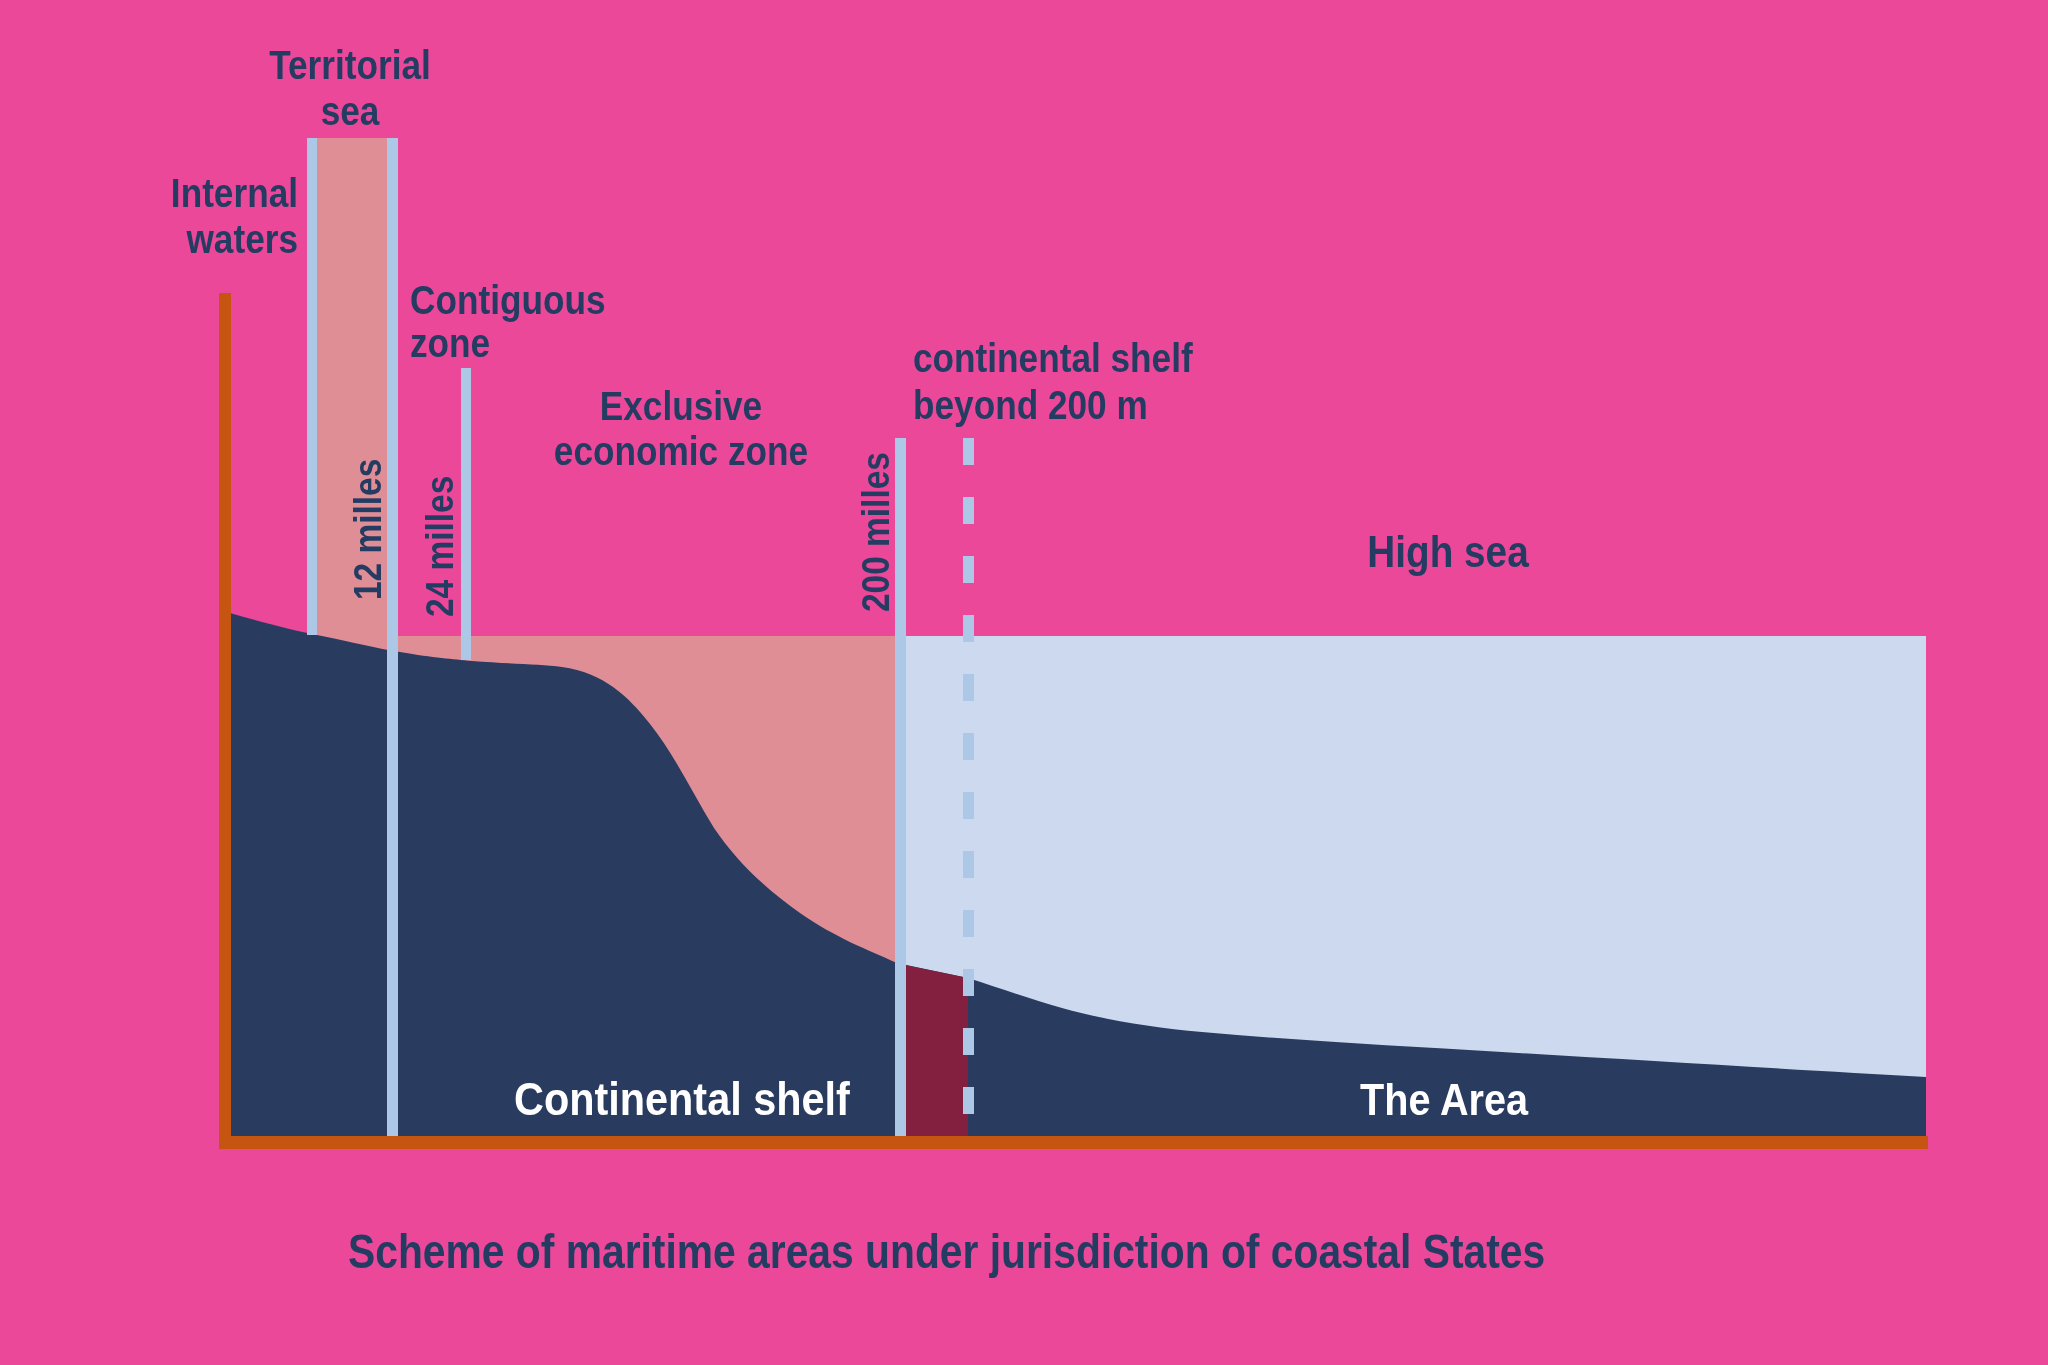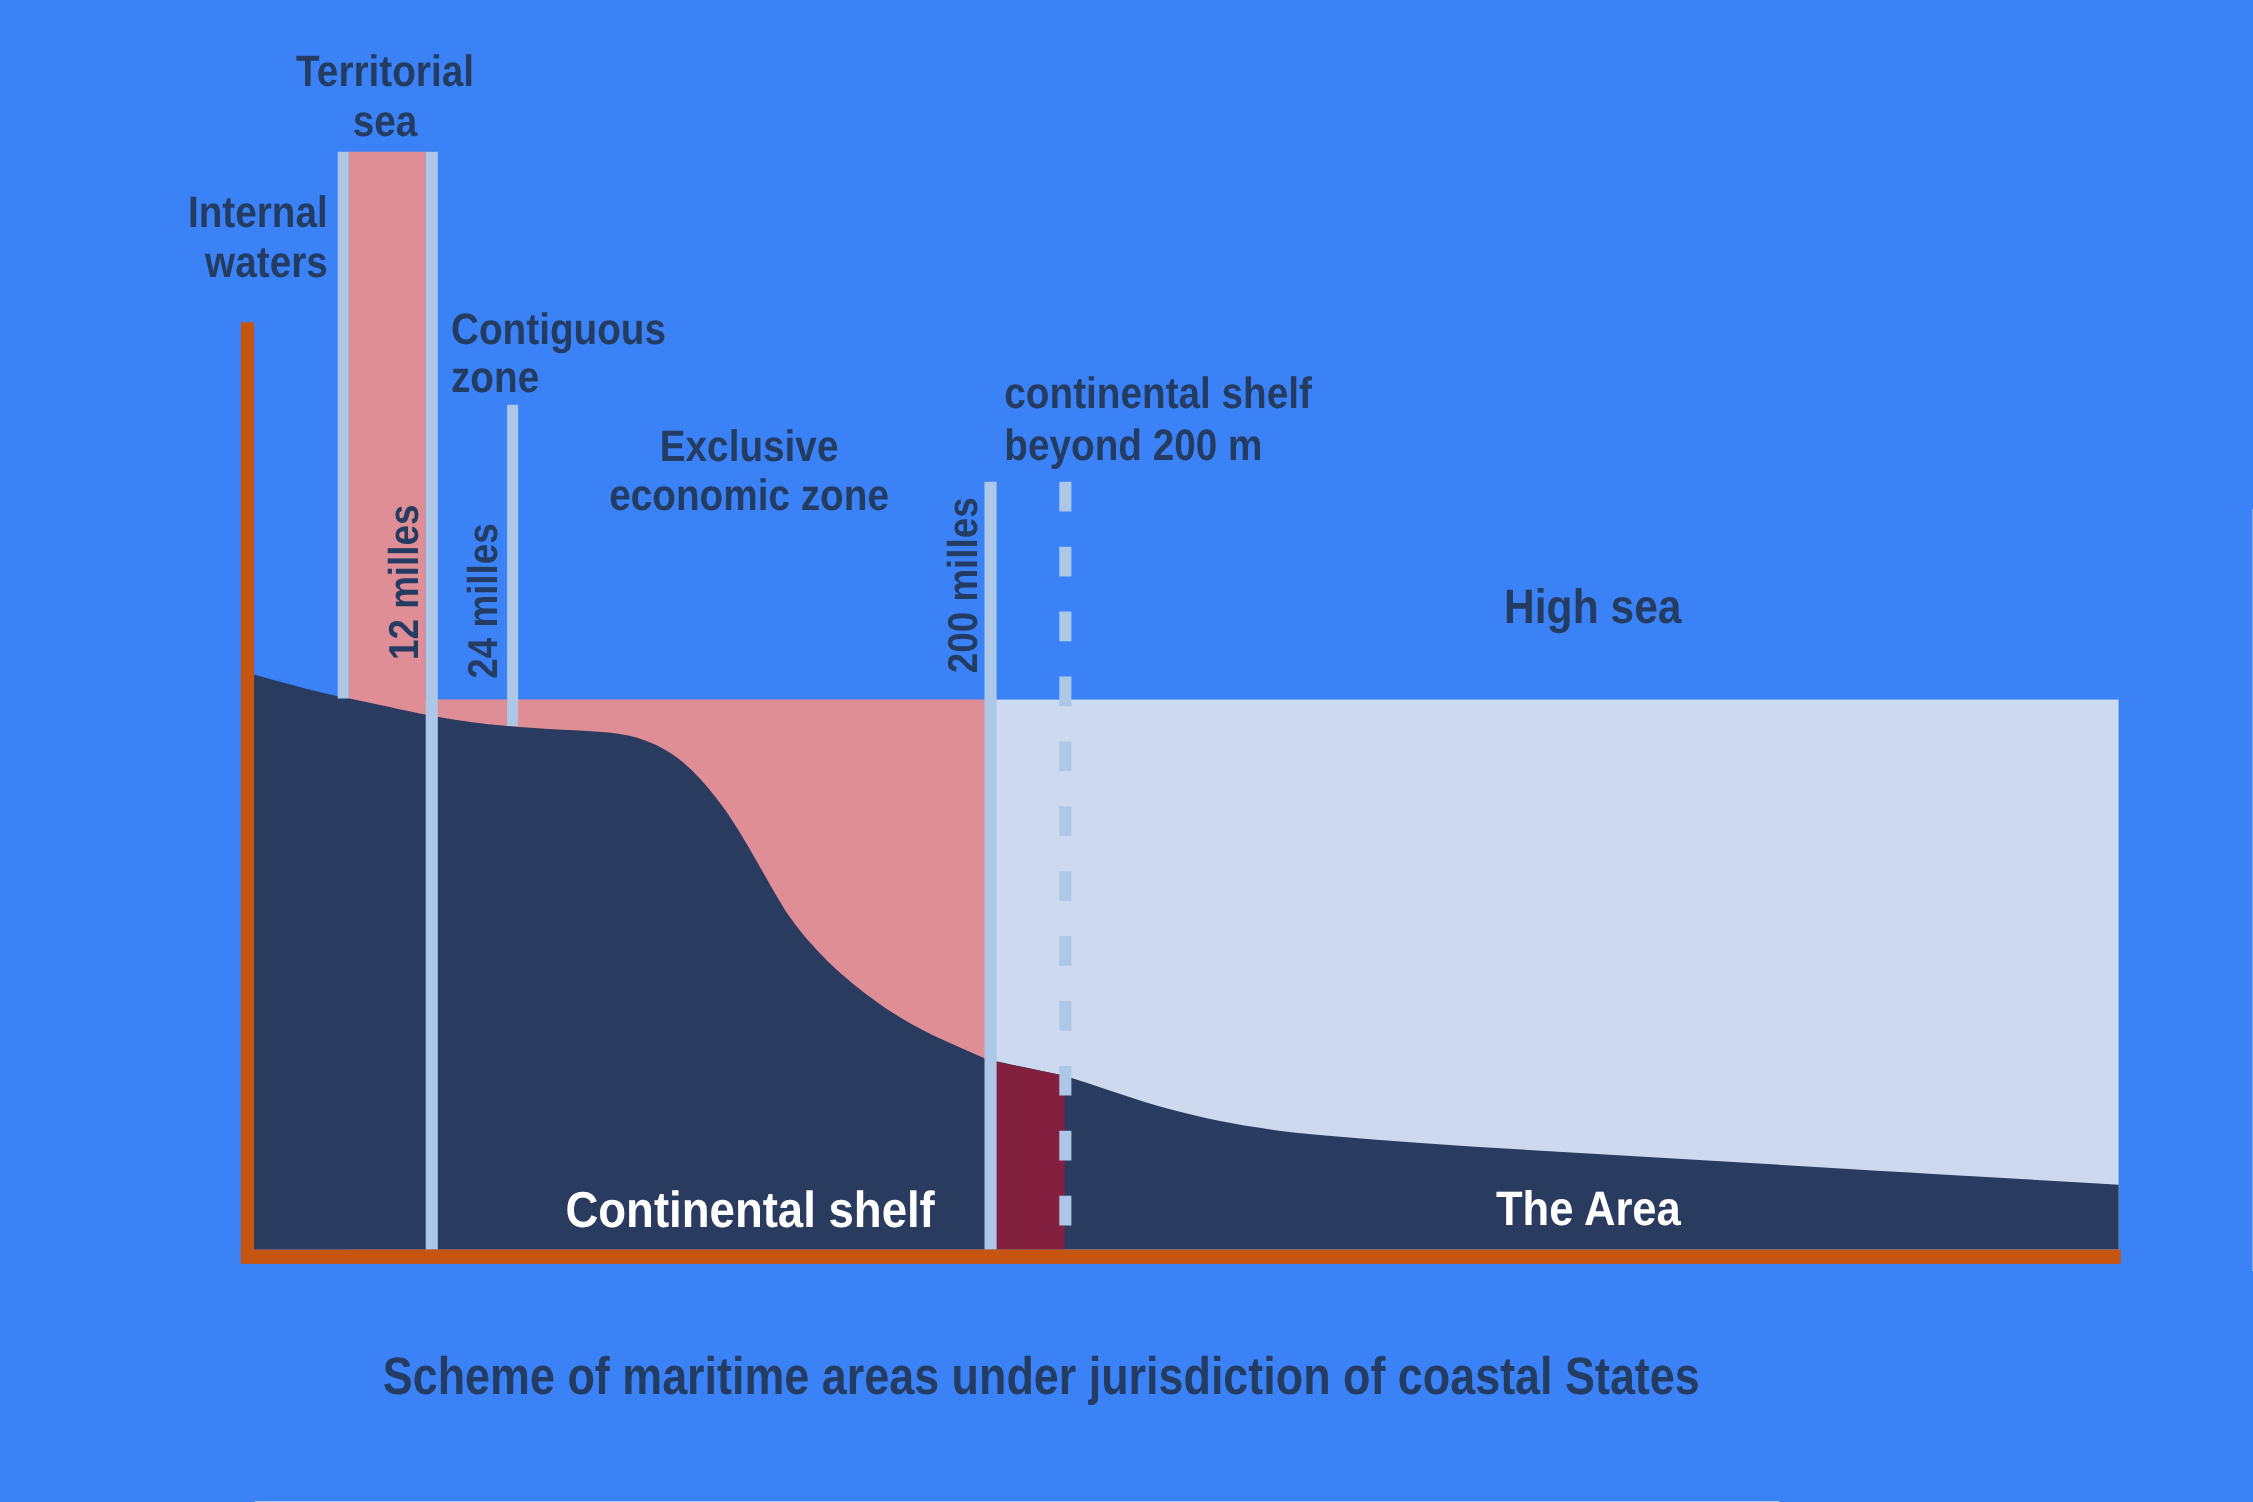--- a/index.html
+++ b/index.html
@@ -1,19 +1,19 @@
 <!DOCTYPE html>
 <html style="--land: #2a3b60; --eez_water: #e08e96; --high_sea_water: #cdd9ee; --shelf_beyond_water: #83203f; --baseline: #c65511; --boundary_line: #adc8e6; --label_text: #253c62; --white_text: #ffffff;"><head>
 <meta charset="utf-8">
 <style>
   html,body{margin:0;padding:0;background:#ffffff;}
   #stage{
     position:relative;
     width:2048px;height:1365px;
-    background:#3b82f6;
+    background:#ec4899;
     overflow:hidden;
     font-family:"Liberation Sans","DejaVu Sans",sans-serif;
   }
   #diagram-svg{position:absolute;left:0;top:0;}
   .zlabel{
     position:absolute;
     font-weight:700;
     font-size:40px;
     line-height:46px;
     color:var(--label_text,#253c62);

